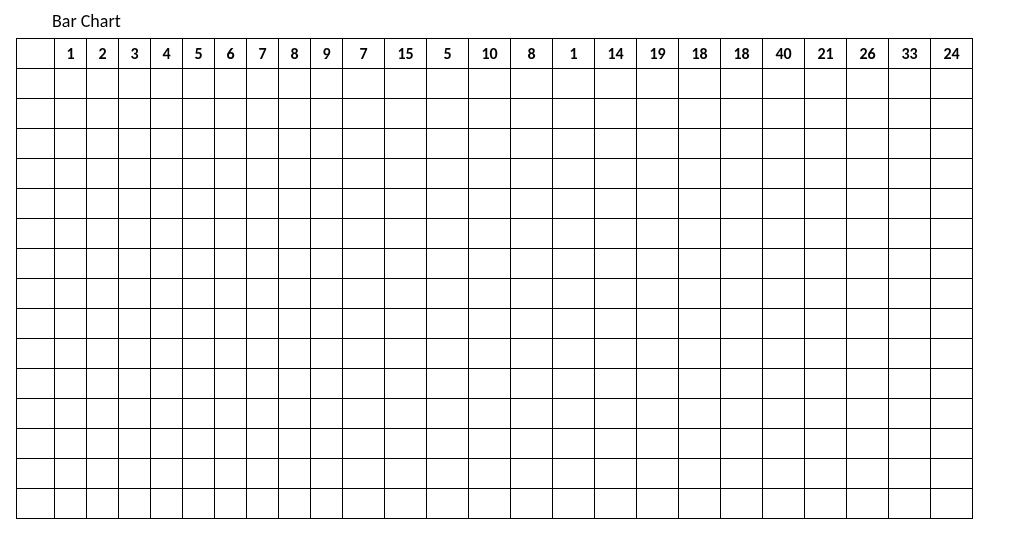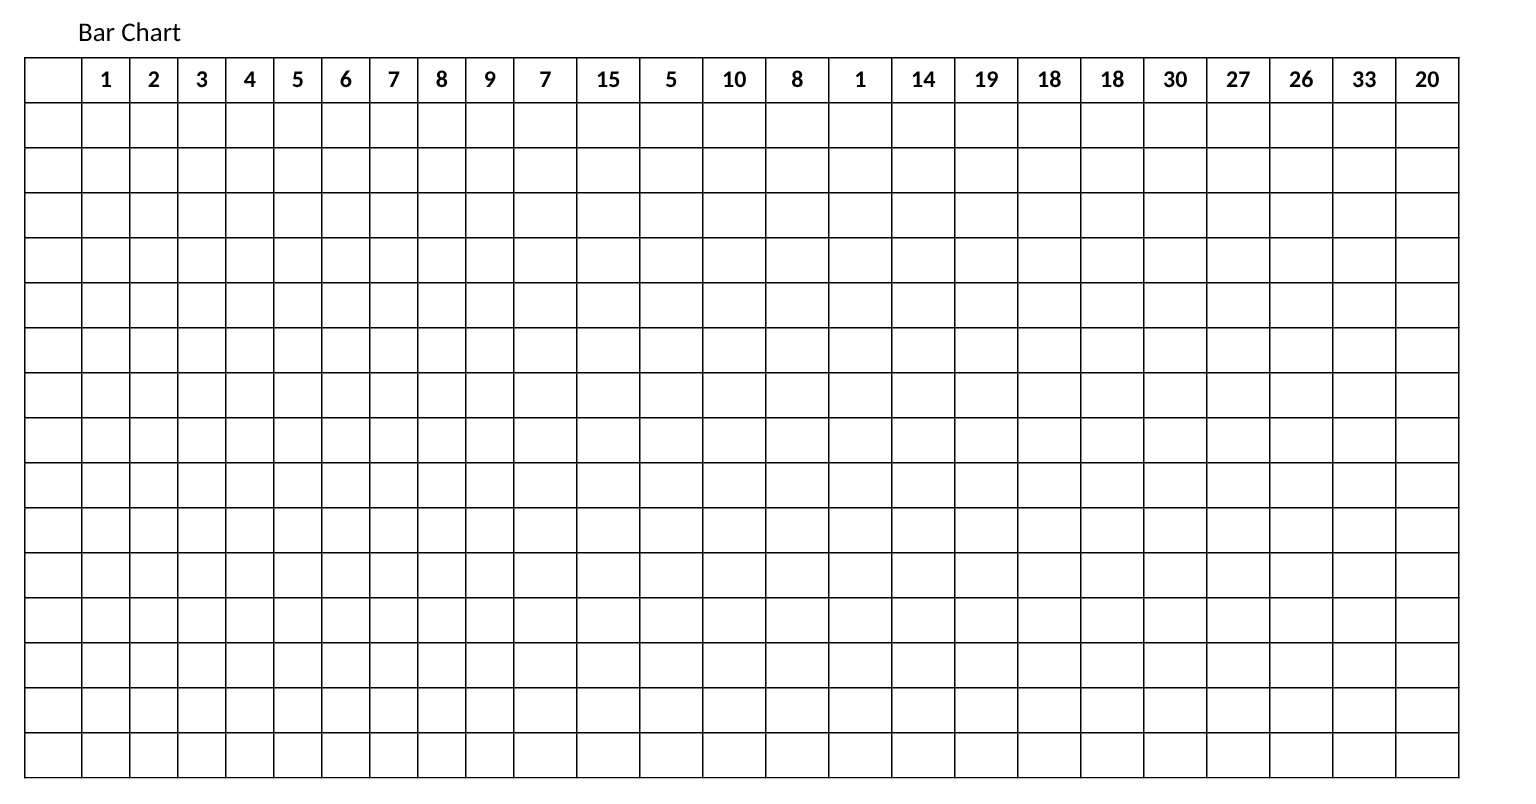--- a/index.html
+++ b/index.html
@@ -69,25 +69,25 @@
       <th class="col-wide">7</th>
       <th class="col-wide">15</th>
       <th class="col-wide">5</th>
       <th class="col-wide">10</th>
       <th class="col-wide">8</th>
       <th class="col-wide">1</th>
       <th class="col-wide">14</th>
       <th class="col-wide">19</th>
       <th class="col-wide">18</th>
       <th class="col-wide">18</th>
-      <th class="col-wide">30</th>
-      <th class="col-wide">27</th>
+      <th class="col-wide">40</th>
+      <th class="col-wide">21</th>
       <th class="col-wide">26</th>
       <th class="col-wide">33</th>
-      <th class="col-wide">20</th>
+      <th class="col-wide">24</th>
     </tr>
   </thead>
   <tbody>
   <tr>
         <td class="col-blank"></td>
         <td class="col-narrow"></td>
         <td class="col-narrow"></td>
         <td class="col-narrow"></td>
         <td class="col-narrow"></td>
         <td class="col-narrow"></td>

